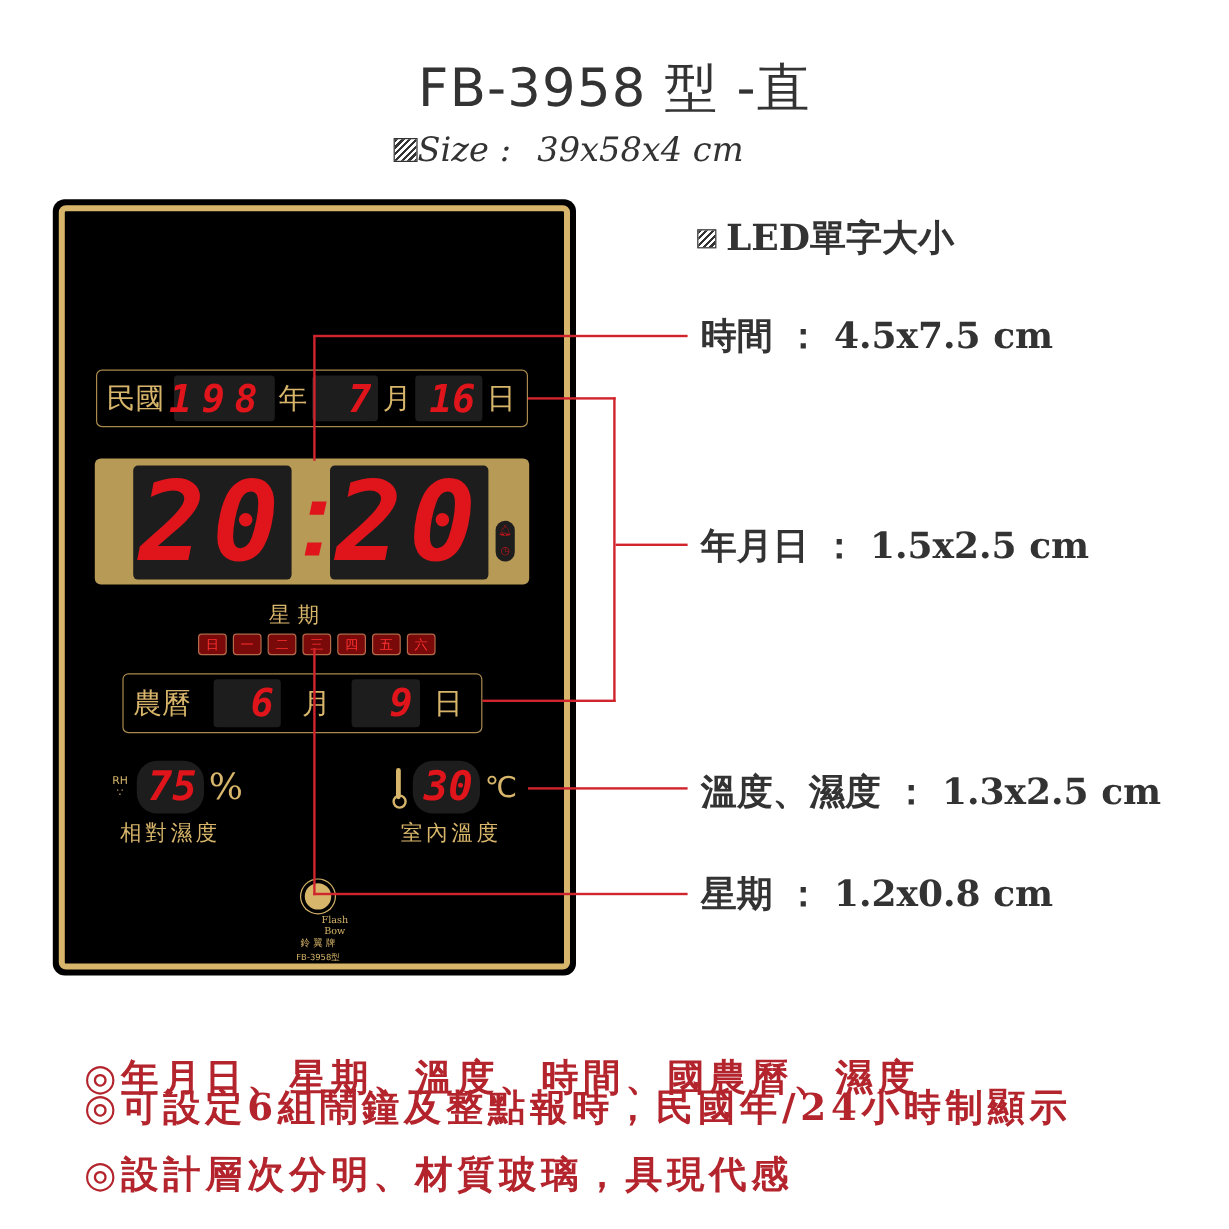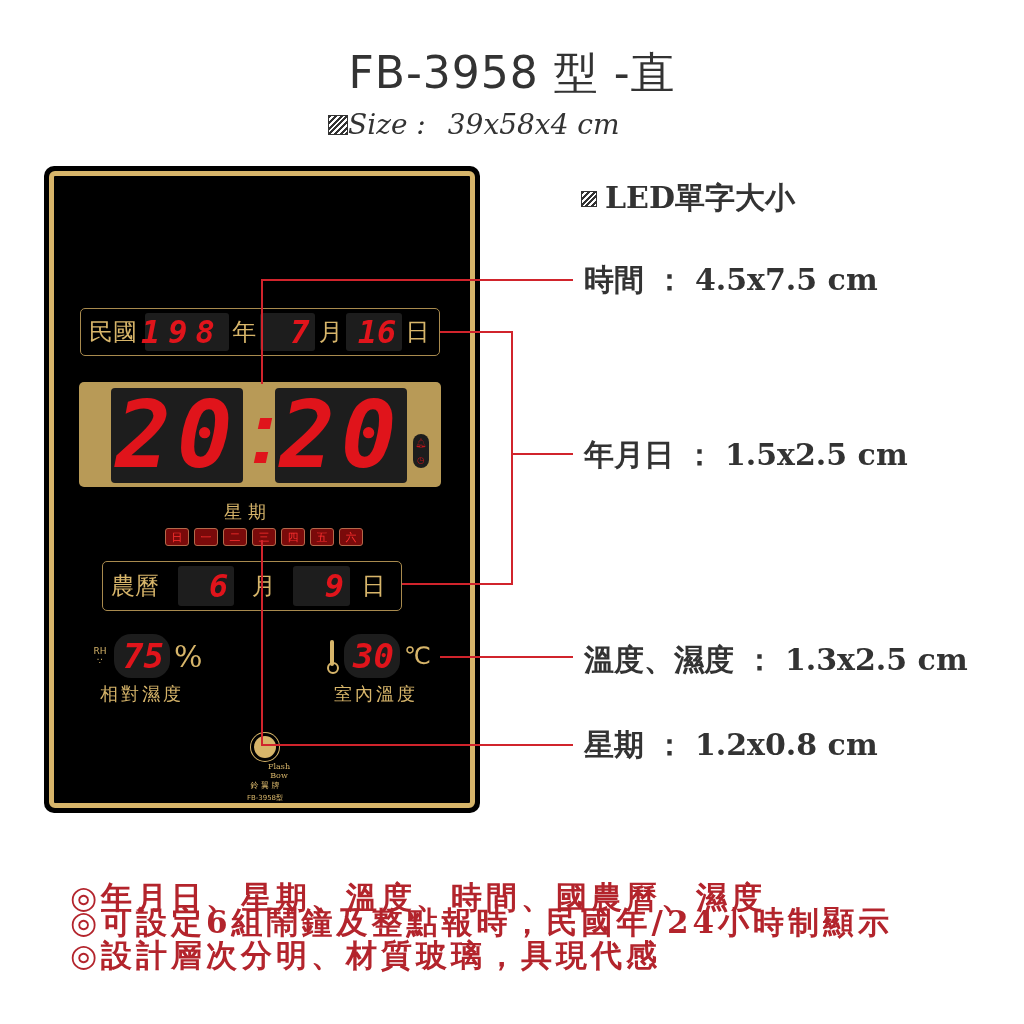--- a/index.html
+++ b/index.html
@@ -151,13 +151,13 @@
   <span class="num">1.3x2.5 cm</span>
 </div>
 <div class="abs note" style="left:584px;top:725px;text-align:center;">
   <span>星期</span>
   <span>：</span>
   <span class="num">1.2x0.8 cm</span>
 </div>
 
 <div class="abs features" style="top:857px;margin-top:20px;">◎年月日、星期、溫度、時間、國農曆、濕度</div>
 <div class="abs features" style="top:902px;">◎可設定6組鬧鐘及整點報時，民國年/24小時制顯示</div>
-<div class="abs features" style="top:935px;">◎設計層次分明、材質玻璃，具現代感</div>
+<div class="abs features" style="top:958px;">◎設計層次分明、材質玻璃，具現代感</div>
 
 </body></html>

